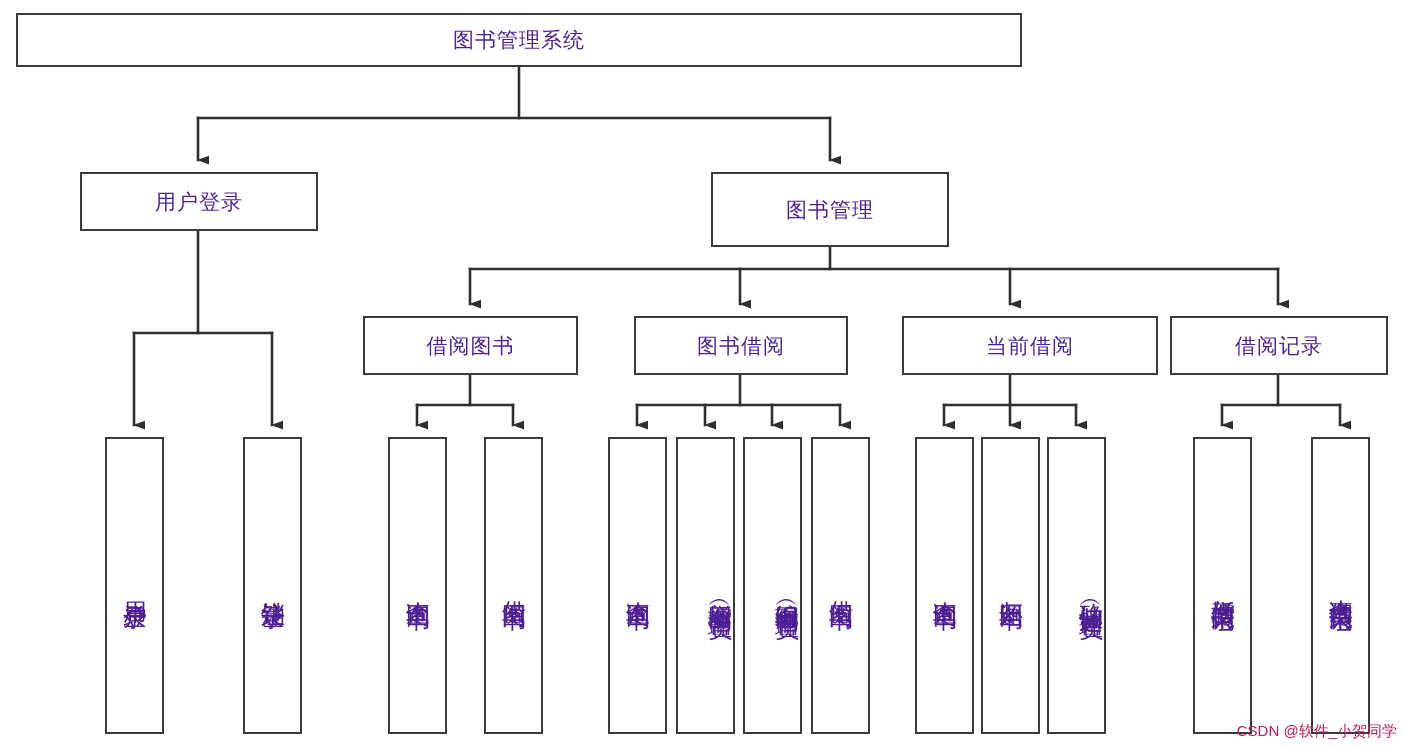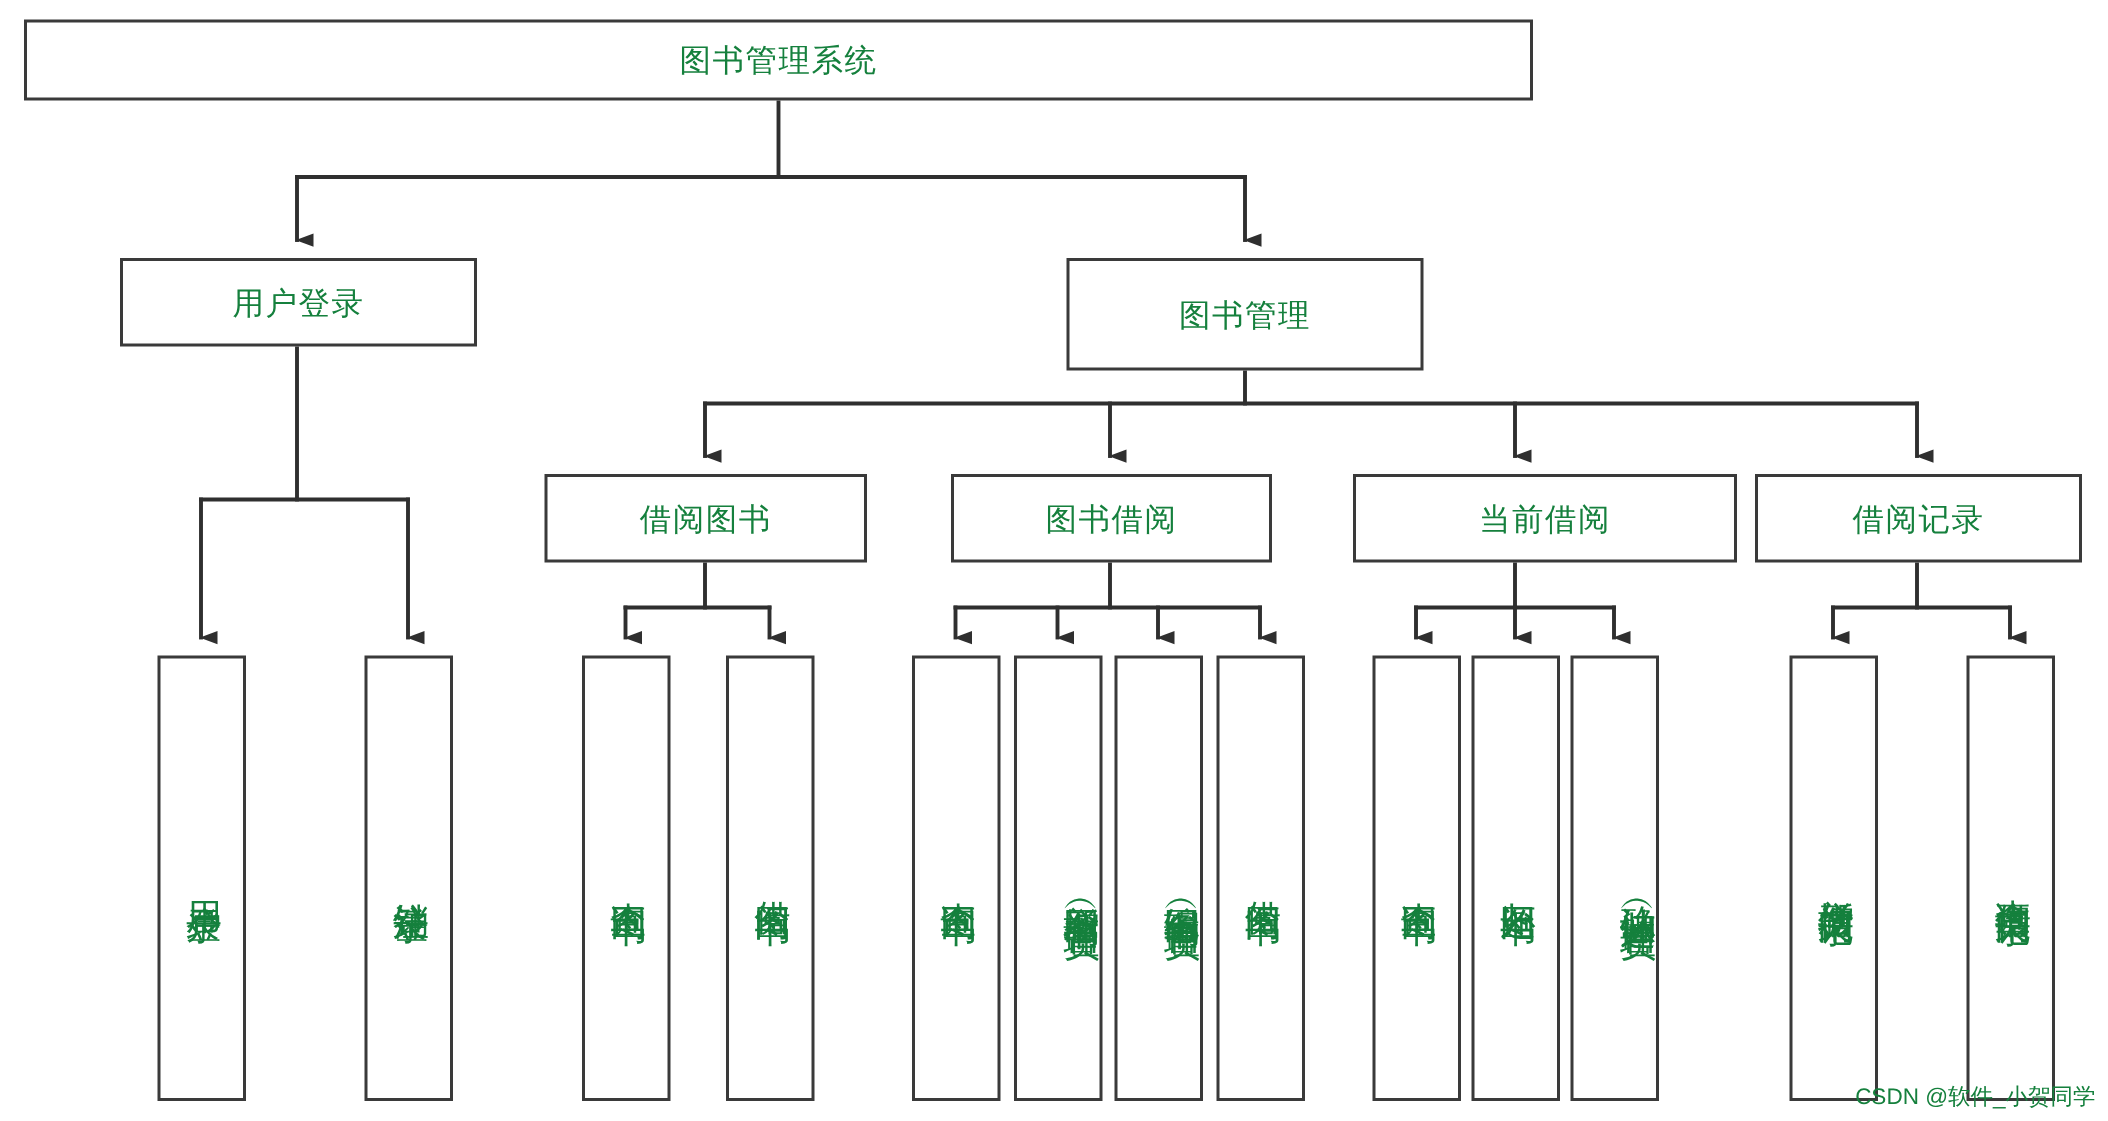--- a/index.html
+++ b/index.html
@@ -27,21 +27,21 @@
     height: 747px;
   }
   .node-box {
     position: absolute;
     box-sizing: border-box;
     border: 2px solid #3a3a3a;
     background: #ffffff;
     display: flex;
     align-items: center;
     justify-content: center;
-    color: #15803d;
+    color: #4c1d95;
   }
   .node-h {
     font-size: 21px;
     letter-spacing: 1px;
     white-space: nowrap;
   }
   .node-v {
     writing-mode: vertical-rl;
     text-orientation: upright;
     font-size: 24px;
@@ -54,21 +54,21 @@
   }
   .node-v.short {
     align-items: center;
     padding-top: 0;
   }
   #watermark {
     position: absolute;
     right: 8px;
     bottom: 6px;
     font-size: 15px;
-    color: #15803d;
+    color: #be185d;
     white-space: nowrap;
     font-family: "Liberation Sans", "DejaVu Sans", sans-serif;
   }
 </style>
 </head>
 <body>
 
 <div id="diagram-root">
 
   <svg id="tree-canvas" viewBox="0 0 1405 747" xmlns="http://www.w3.org/2000/svg">

